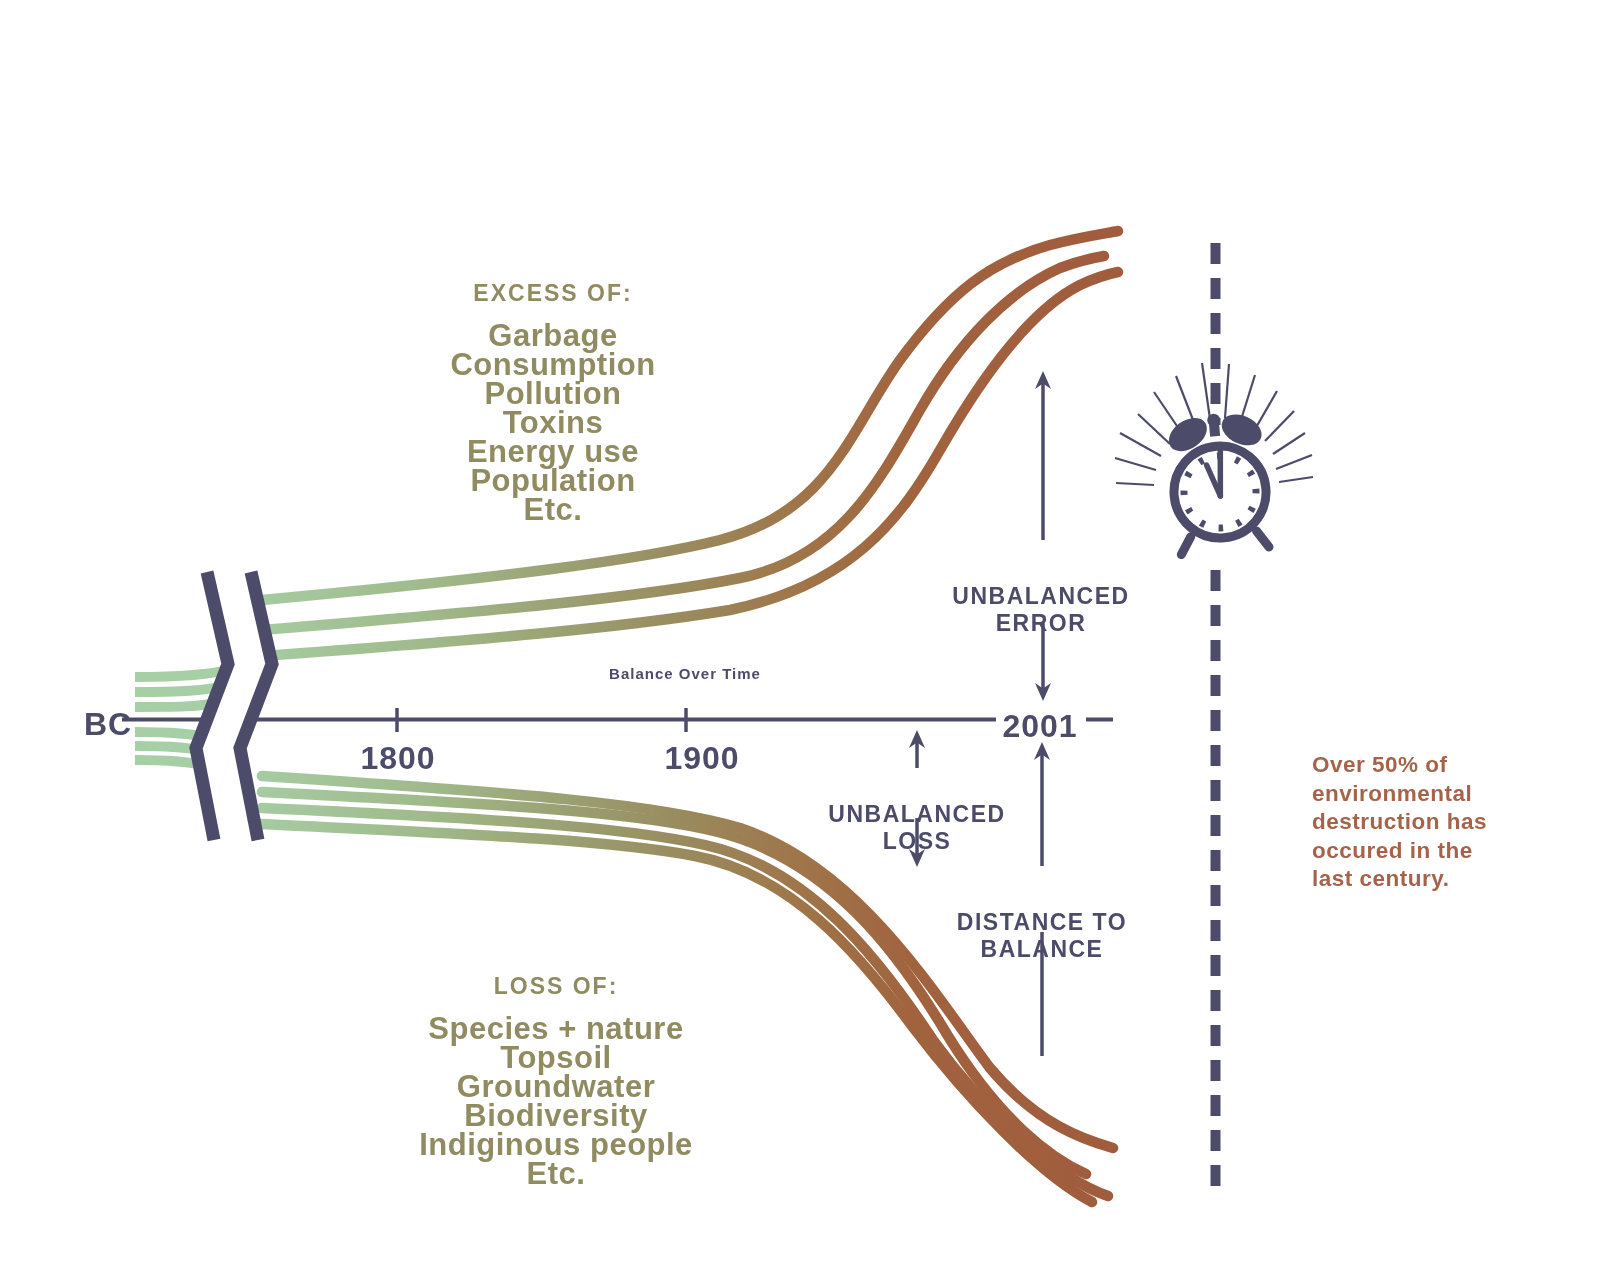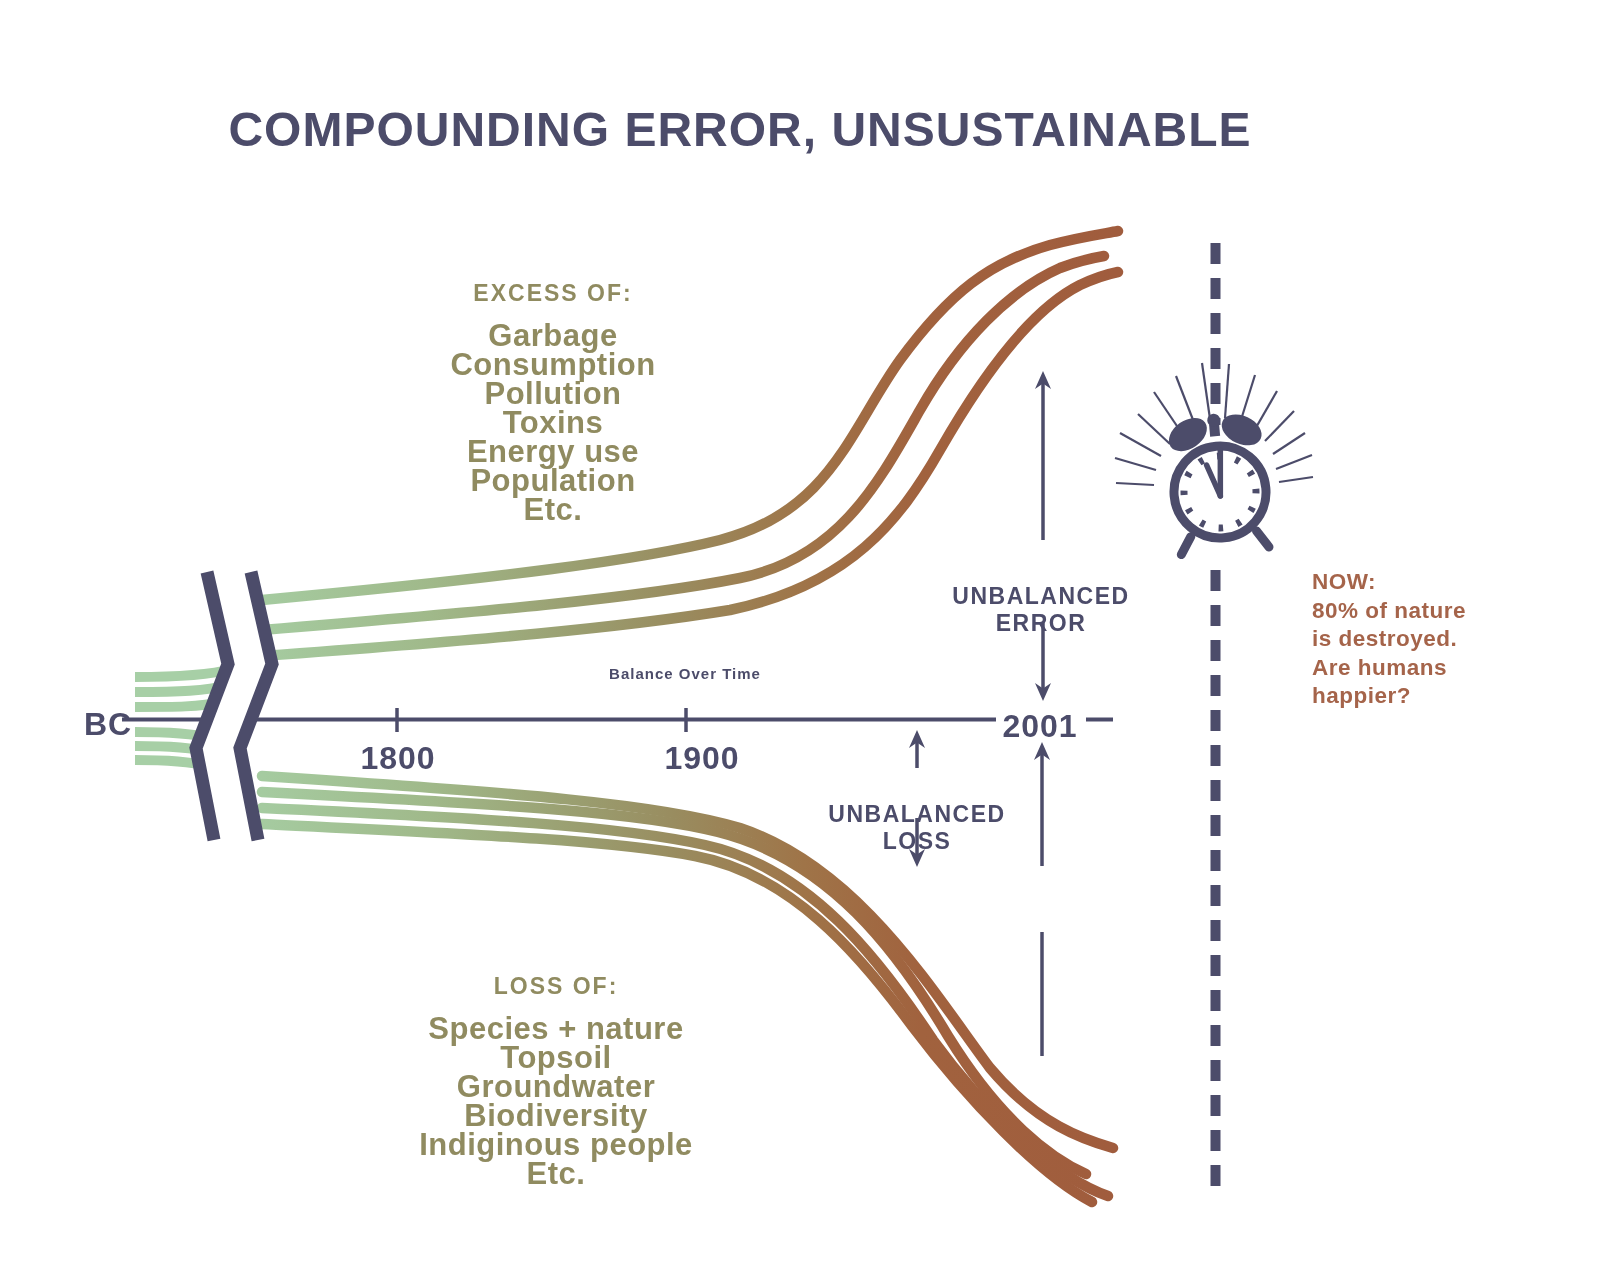--- a/index.html
+++ b/index.html
@@ -114,21 +114,20 @@
       <circle cx="1220" cy="420" r="6.5" fill="#4c4c6a"></circle>
       <circle cx="1220" cy="492" r="46" fill="#ffffff" stroke="#4c4c6a" stroke-width="9"></circle>
       <circle cx="1220" cy="492" r="36" fill="none" stroke="#4c4c6a" stroke-width="7" stroke-dasharray="4.5 14.34"></circle>
       <path d="M1220 496 L1209 464" stroke="#4c4c6a" stroke-width="5.5" stroke-linecap="round"></path>
       <path d="M1220 496 L1224 450" stroke="#4c4c6a" stroke-width="5.5" stroke-linecap="round"></path>
       <path d="M1187 534 L1176 551" stroke="#4c4c6a" stroke-width="9" stroke-linecap="round"></path>
       <path d="M1253 534 L1264 551" stroke="#4c4c6a" stroke-width="9" stroke-linecap="round"></path>
     </g>
   </svg>
 
-  <div class="t c navy title" style="left:740px;top:101px;">COMPOUNDING ERROR, UNSUSTAINABLE</div>
 
   <div class="t c olive list" style="left:553px;top:280px;">
     <div class="listhead">EXCESS OF:</div>
     <div class="ln">Garbage</div>
     <div class="ln">Consumption</div>
     <div class="ln">Pollution</div>
     <div class="ln">Toxins</div>
     <div class="ln">Energy use</div>
     <div class="ln">Population</div>
     <div class="ln">Etc.</div>
@@ -151,23 +150,27 @@
   <div class="t c navy tick" style="left:1040px;top:707px;">2001</div>
 
   <div class="t c navy ann" style="left:1041px;top:551px;">
     <div>UNBALANCED</div>
     <div>ERROR</div>
   </div>
   <div class="t c navy ann" style="left:917px;top:769px;">
     <div>UNBALANCED</div>
     <div>LOSS</div>
   </div>
-
-  <div class="t rust note" style="left:1312px;top:568px;">
-    <div class="ln">NOW:</div>
-    <div class="ln">80% of nature</div>
-    <div class="ln">is destroyed.</div>
-    <div class="ln">Are humans</div>
-    <div class="ln">happier?</div>
+  <div class="t c navy ann" style="left:1042px;top:877px;">
+    <div>DISTANCE TO</div>
+    <div>BALANCE</div>
   </div>
 
+
+  <div class="t rust note" style="left:1312px;top:751px;">
+    <div class="ln">Over 50% of</div>
+    <div class="ln">environmental</div>
+    <div class="ln">destruction has</div>
+    <div class="ln">occured in the</div>
+    <div class="ln">last century.</div>
+  </div>
 
 </div>
 
 </body></html>

